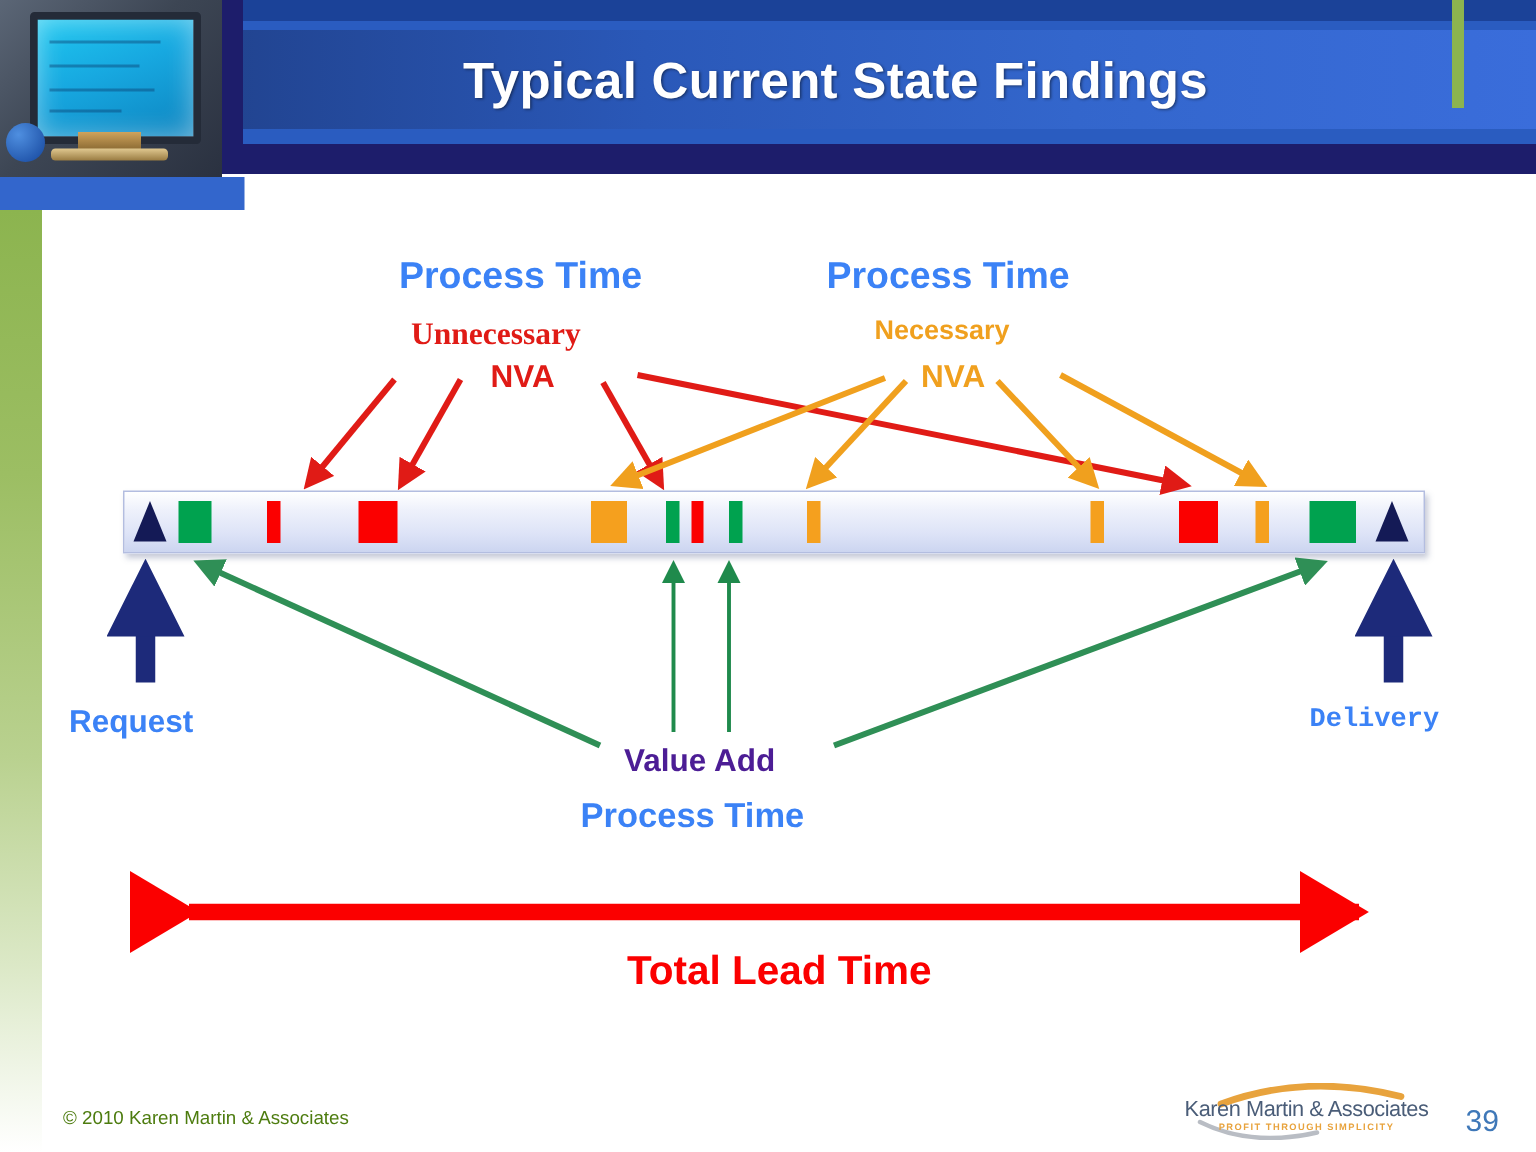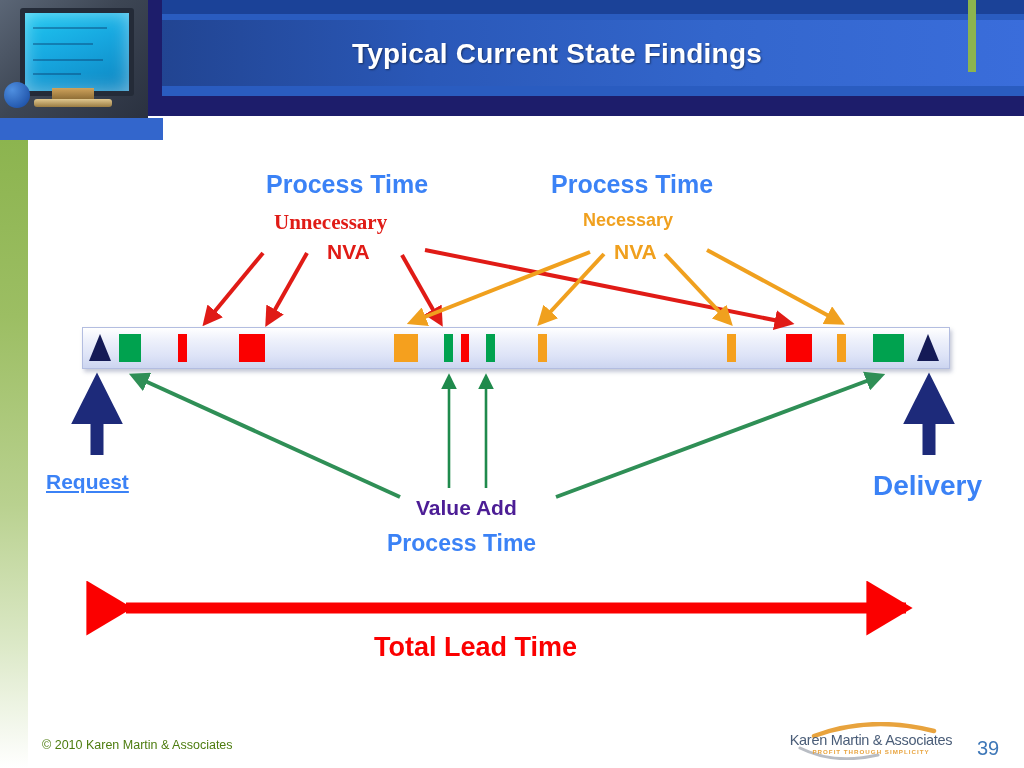--- a/index.html
+++ b/index.html
@@ -13,21 +13,21 @@
   
   .hdr-darkband{position:absolute;left:0;top:0;width:1024px;height:20px;background:#1b4298;}
   .hdr-mid{position:absolute;left:0;top:20px;width:1024px;height:68px;
            background:linear-gradient(to right,#1b3a8c 0%,#21438f 14%,#2a58b8 42%,#3366cc 70%,#3a6ddb 100%);}
   .hdr-thin-top{position:absolute;left:148px;top:14px;width:876px;height:6px;background:#2a5cc0;}
   .hdr-thin-bot{position:absolute;left:148px;top:86px;width:876px;height:10px;background:#2a5cc0;}
   .hdr-navyband{position:absolute;left:148px;top:96px;width:876px;height:20px;background:#1d1d6b;}
   .hdr-leftnavy{position:absolute;left:148px;top:0;width:14px;height:116px;background:#1d1d6b;}
   .hdr-title{position:absolute;left:162px;top:22px;width:790px;height:64px;
              display:flex;align-items:center;justify-content:center;
-             color:#ffffff;font-size:28px;font-weight:bold;letter-spacing:0.2px;
+             color:#ffffff;font-size:34px;font-weight:bold;letter-spacing:0.2px;
              text-shadow:1px 1px 2px rgba(0,0,0,.45);}
   .hdr-greenbar{position:absolute;left:968px;top:0px;width:8px;height:72px;background:#8cb44f;}
 
   
   .monitor{position:absolute;left:0;top:0;width:148px;height:118px;overflow:hidden;
            background:linear-gradient(135deg,#5b6676 0%,#3d4654 45%,#2a3140 100%);}
   .mon-screen{position:absolute;left:20px;top:8px;width:104px;height:78px;
               background:linear-gradient(160deg,#1fc8f0 0%,#17a8e0 45%,#0d84c0 100%);
               border:5px solid #242b38;border-radius:3px;
               box-shadow:inset 0 0 18px rgba(255,255,255,.45);}
@@ -43,30 +43,30 @@
   
   .leftstrip{position:absolute;left:0;top:140px;width:28px;height:628px;
              background:linear-gradient(to bottom,#8cb44f 0%,#9cbe63 28%,#b9d18f 58%,#dbe8c6 80%,#ffffff 100%);}
 
   
   .lbl{position:absolute;font-weight:bold;white-space:nowrap;}
   .navy{color:#3b82f6;}
   .red{color:#e01b16;}
   .orange{color:#f0a01e;}
   .green{color:#4c1d95;}
-  .redbig{color:#fb0000;}
+  .redbig{color:#fb0000;margin-left:44px;}
 
   #pt-left      {left:266px; top:170px; font-size:25px;}
   #unnecessary  {left:274px; top:210px; font-size:21px;font-family:Liberation Serif, serif;}
   #nva-left     {left:327px; top:240px; font-size:21px;}
   #pt-right     {left:551px; top:170px; font-size:25px;}
   #necessary    {left:583px; top:210px; font-size:18px;}
   #nva-right    {left:614px; top:240px; font-size:21px;}
-  #request-lbl  {left:46px;  top:470px; font-size:21px;text-decoration:underline;}
-  #delivery-lbl {left:873px; top:470px; font-size:28px;}
+  #request-lbl  {left:46px;  top:470px; font-size:21px;}
+  #delivery-lbl {left:873px; top:470px; font-size:18px;font-family:Liberation Mono, monospace;}
   #va-lbl       {left:416px; top:496px; font-size:21px;}
   #va-pt-lbl    {left:387px; top:530px; font-size:23px;}
   #tlt-lbl      {left:374px; top:632px; font-size:27px;}
 
   
   .bar{position:absolute;left:82px;top:327px;width:866px;height:40px;
        background:linear-gradient(to bottom,#ffffff 0%,#eef1fb 30%,#dde3f7 70%,#ccd5f0 100%);
        border:1px solid #b3bde0;box-shadow:2px 3px 4px rgba(90,100,140,.35);}
   .blk{position:absolute;top:6px;}
   .tri{position:absolute;width:0;height:0;border-left:11px solid transparent;

